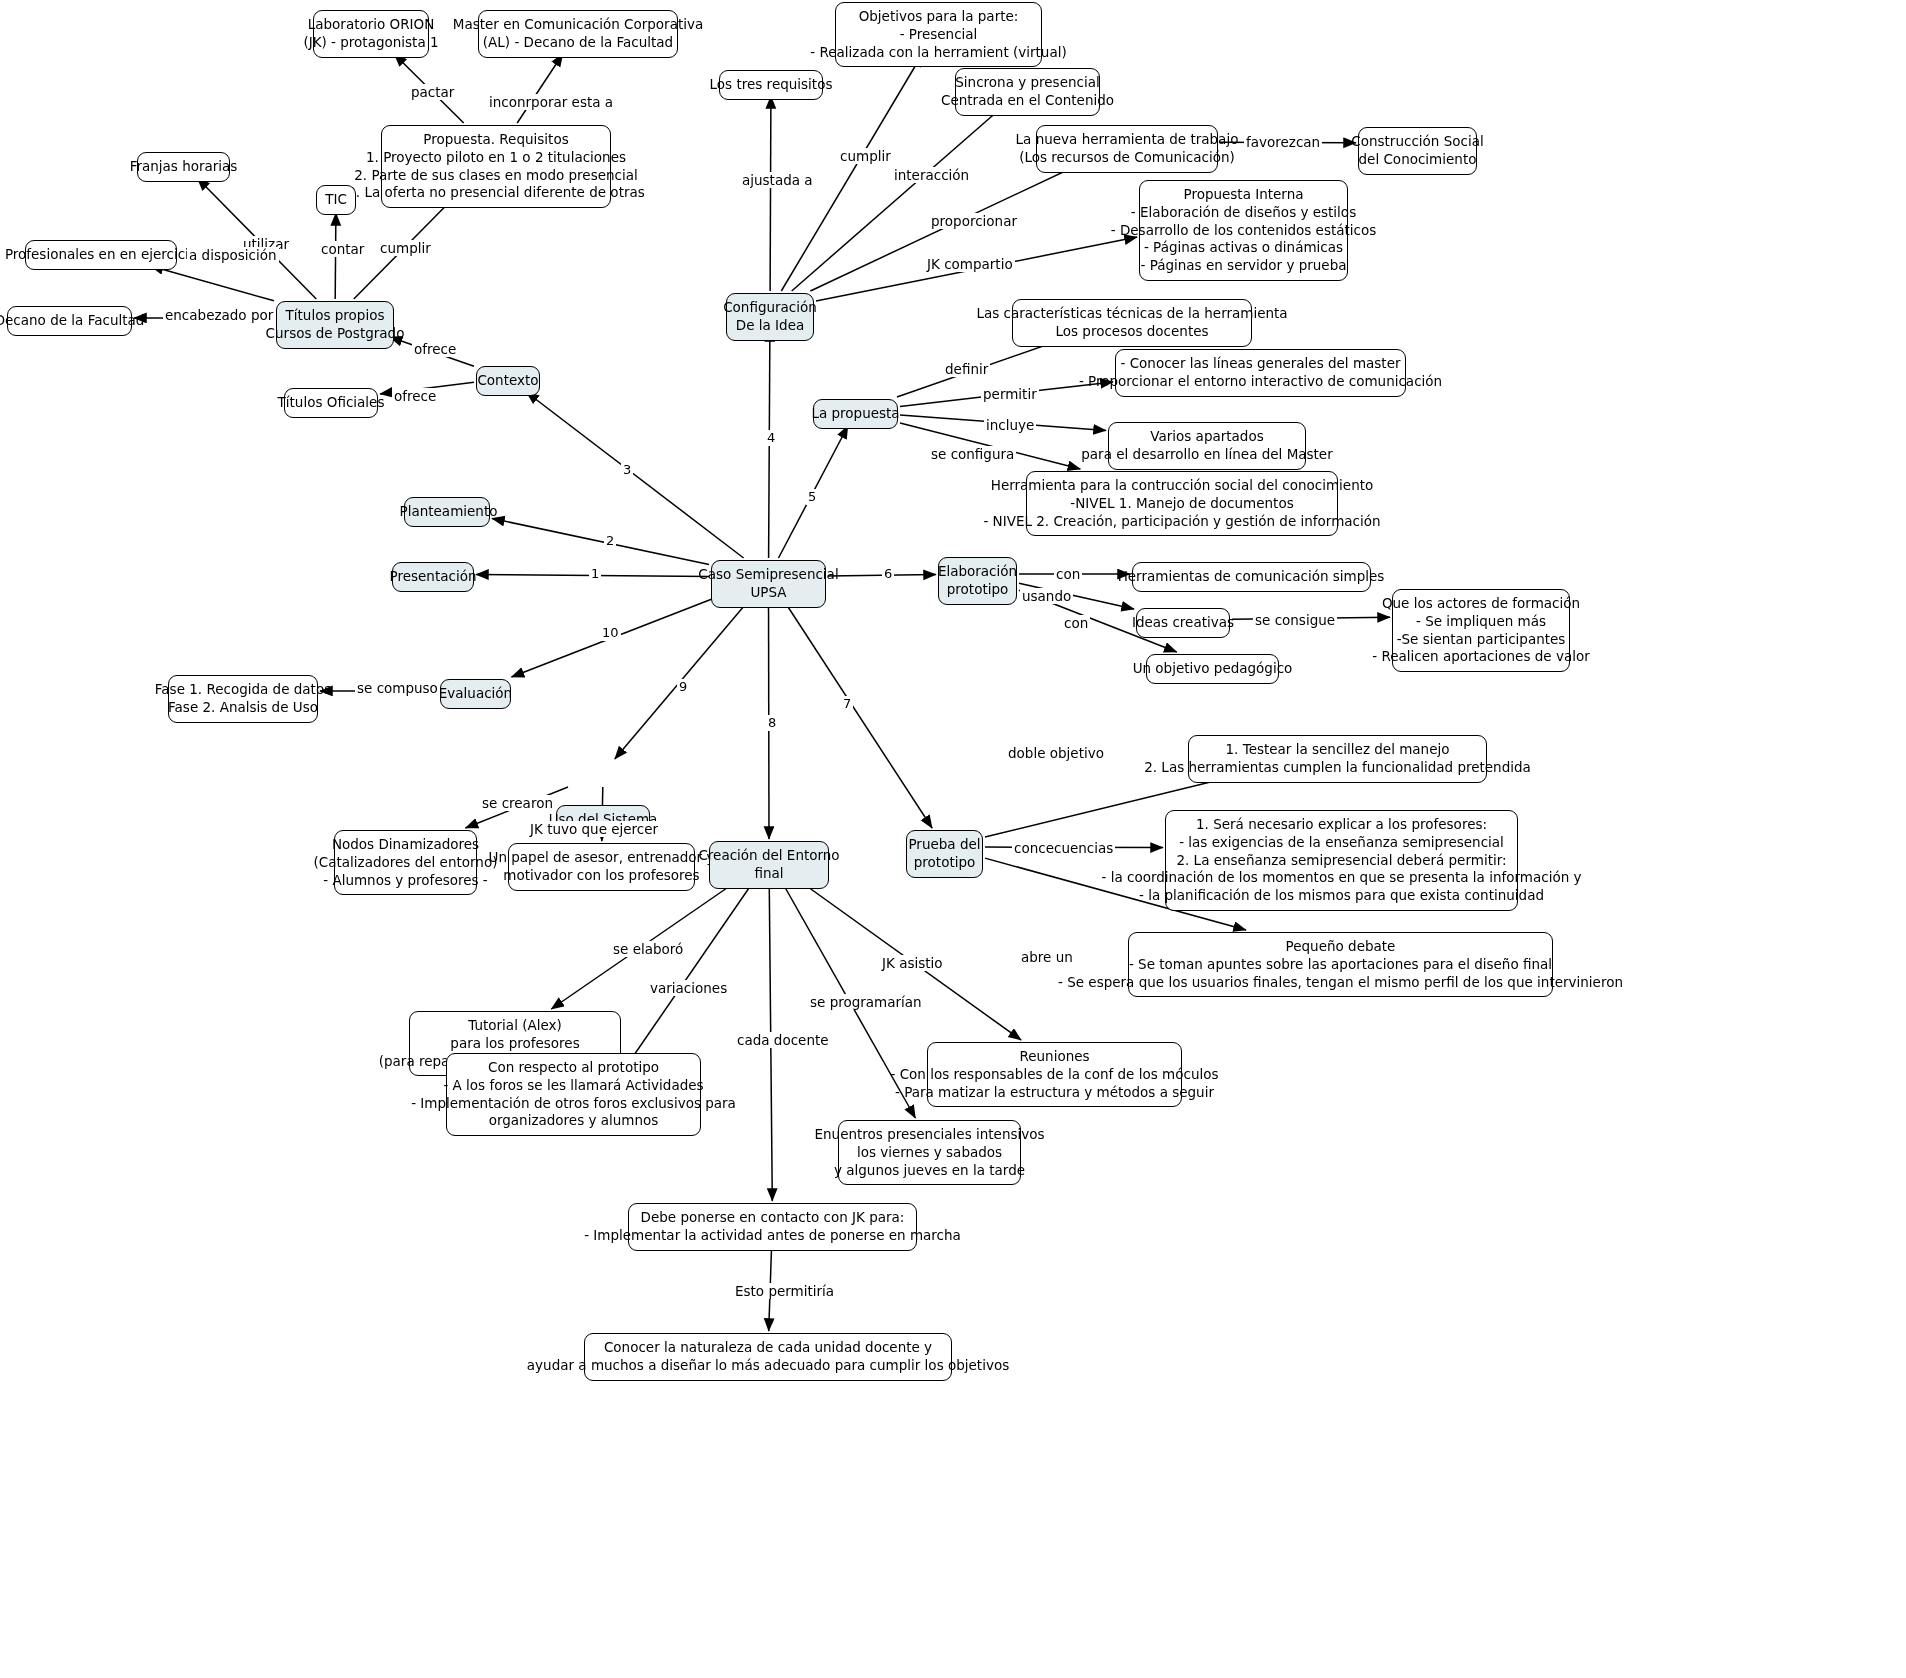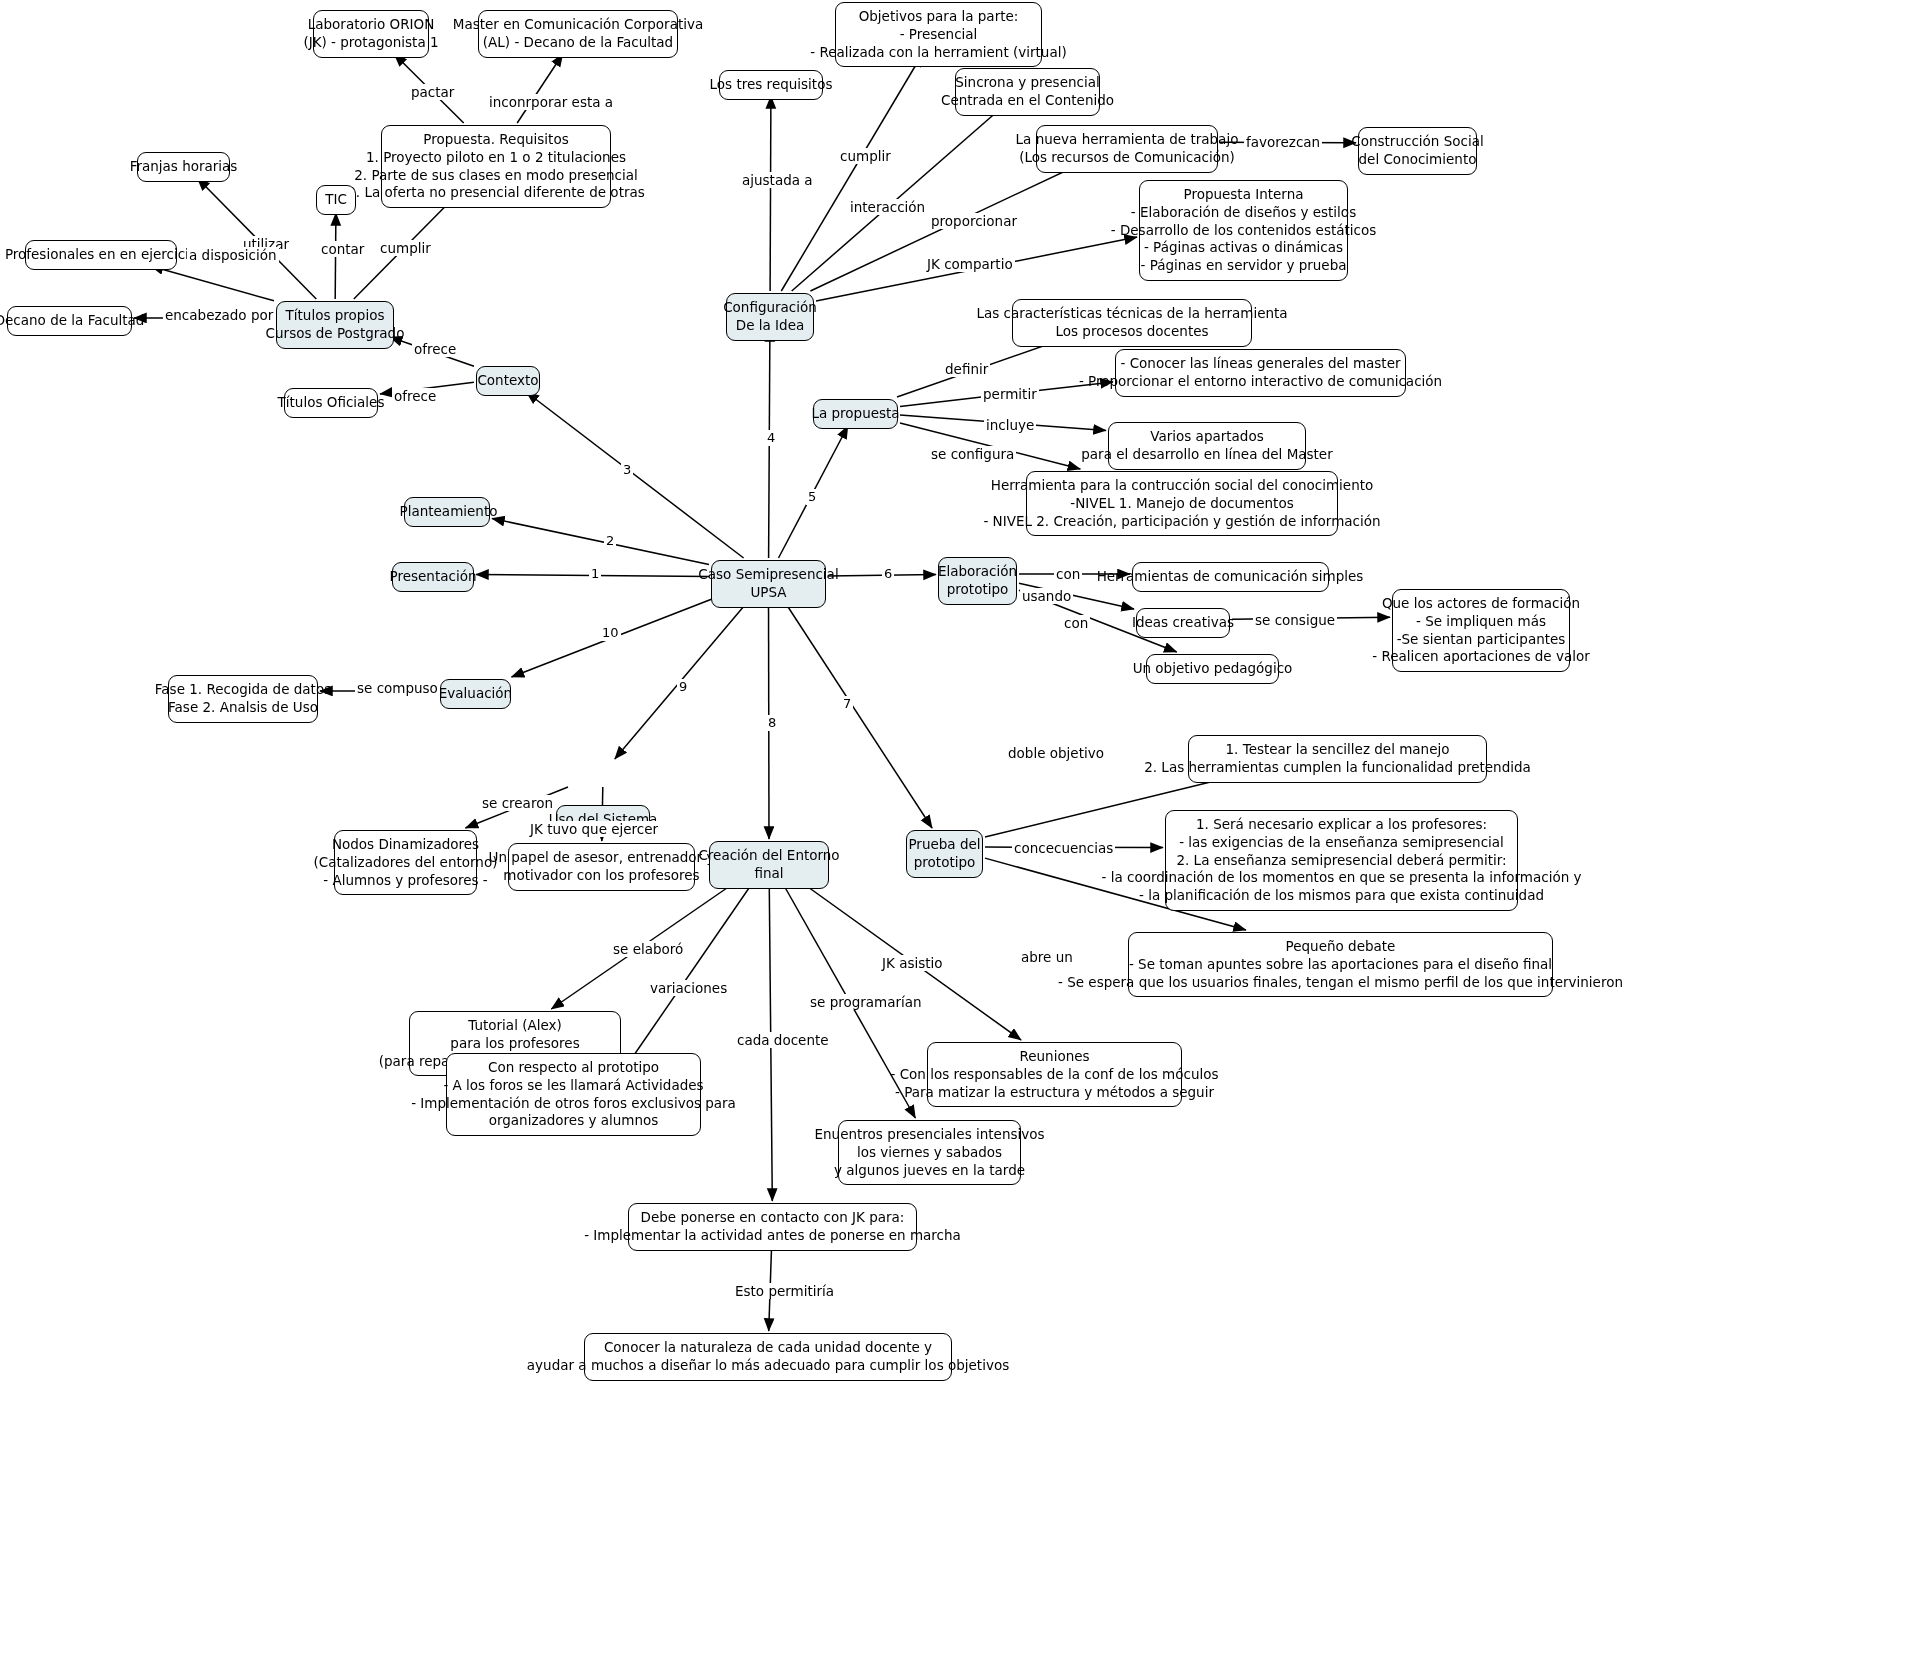--- a/index.html
+++ b/index.html
@@ -134,21 +134,21 @@
 para el desarrollo en línea del Master</div>
     <div class="node" style="left: 1026px; top: 471px; width: 312px; min-height: 48px;">Herramienta para la contrucción social del conocimiento
 -NIVEL 1. Manejo de documentos
 - NIVEL 2. Creación, participación y gestión de información</div>
     <div class="node accent" style="left: 404px; top: 497px; width: 86px; min-height: 24px; padding-left: 12px;">Planteamiento</div>
     <div class="node accent" style="left: 392px; top: 562px; width: 82px; min-height: 24px;">Presentación</div>
     <div class="node accent" style="left: 711px; top: 560px; width: 115px; min-height: 34px;">Caso Semipresencial
 UPSA</div>
     <div class="node accent" style="left: 938px; top: 557px; width: 79px; min-height: 34px;">Elaboración
 prototipo</div>
-    <div class="node" style="left: 1132px; top: 562px; width: 197px; min-height: 24px; padding-left: 8px;">Herramientas de comunicación simples</div>
+    <div class="node" style="left: 1132px; top: 562px; width: 239px; min-height: 24px; padding-left: 8px;">Herramientas de comunicación simples</div>
     <div class="node" style="left: 1392px; top: 589px; width: 178px; min-height: 54px;">Que los actores de formación
 - Se impliquen más
 -Se sientan participantes
 - Realicen aportaciones de valor</div>
     <div class="node" style="left: 1136px; top: 608px; width: 94px; min-height: 24px;">Ideas creativas</div>
     <div class="node" style="left: 168px; top: 675px; width: 150px; min-height: 32px;">Fase 1. Recogida de datos
 Fase 2. Analsis de Uso</div>
     <div class="node accent" style="left: 440px; top: 679px; width: 71px; min-height: 24px;">Evaluación</div>
     <div class="node" style="left: 1146px; top: 654px; width: 133px; min-height: 24px;">Un objetivo pedagógico</div>
     <div class="node" style="left: 1188px; top: 735px; width: 299px; min-height: 32px;">1. Testear la sencillez del manejo
@@ -184,21 +184,21 @@
     <div class="node" style="left: 838px; top: 1120px; width: 183px; min-height: 46px;">Enuentros presenciales intensivos
 los viernes y sabados
 y algunos jueves en la tarde</div>
     <div class="node" style="left: 628px; top: 1203px; width: 289px; min-height: 32px;">Debe ponerse en contacto con JK para:
 - Implementar la actividad antes de ponerse en marcha</div>
     <div class="node" style="left: 584px; top: 1333px; width: 368px; min-height: 34px;">Conocer la naturaleza de cada unidad docente y
 ayudar a muchos a diseñar lo más adecuado para cumplir los objetivos</div>
     <div class="elabel" style="left: 409px; top: 84px;">pactar</div>
     <div class="elabel" style="left: 487px; top: 94px;">inconrporar esta a</div>
     <div class="elabel" style="left: 838px; top: 148px;">cumplir</div>
-    <div class="elabel" style="left: 848px; top: 167px; margin-top: 32px;">interacción</div>
+    <div class="elabel" style="left: 892px; top: 167px;">interacción</div>
     <div class="elabel" style="left: 1244px; top: 134px;">favorezcan</div>
     <div class="elabel" style="left: 929px; top: 213px;">proporcionar</div>
     <div class="elabel" style="left: 925px; top: 256px;">JK compartio</div>
     <div class="elabel" style="left: 241px; top: 236px;">utilizar</div>
     <div class="elabel" style="left: 319px; top: 241px;">contar</div>
     <div class="elabel" style="left: 378px; top: 240px;">cumplir</div>
     <div class="elabel" style="left: 187px; top: 247px;">a disposición</div>
     <div class="elabel" style="left: 163px; top: 307px;">encabezado por</div>
     <div class="elabel" style="left: 740px; top: 172px;">ajustada a</div>
     <div class="elabel" style="left: 943px; top: 361px;">definir</div>

